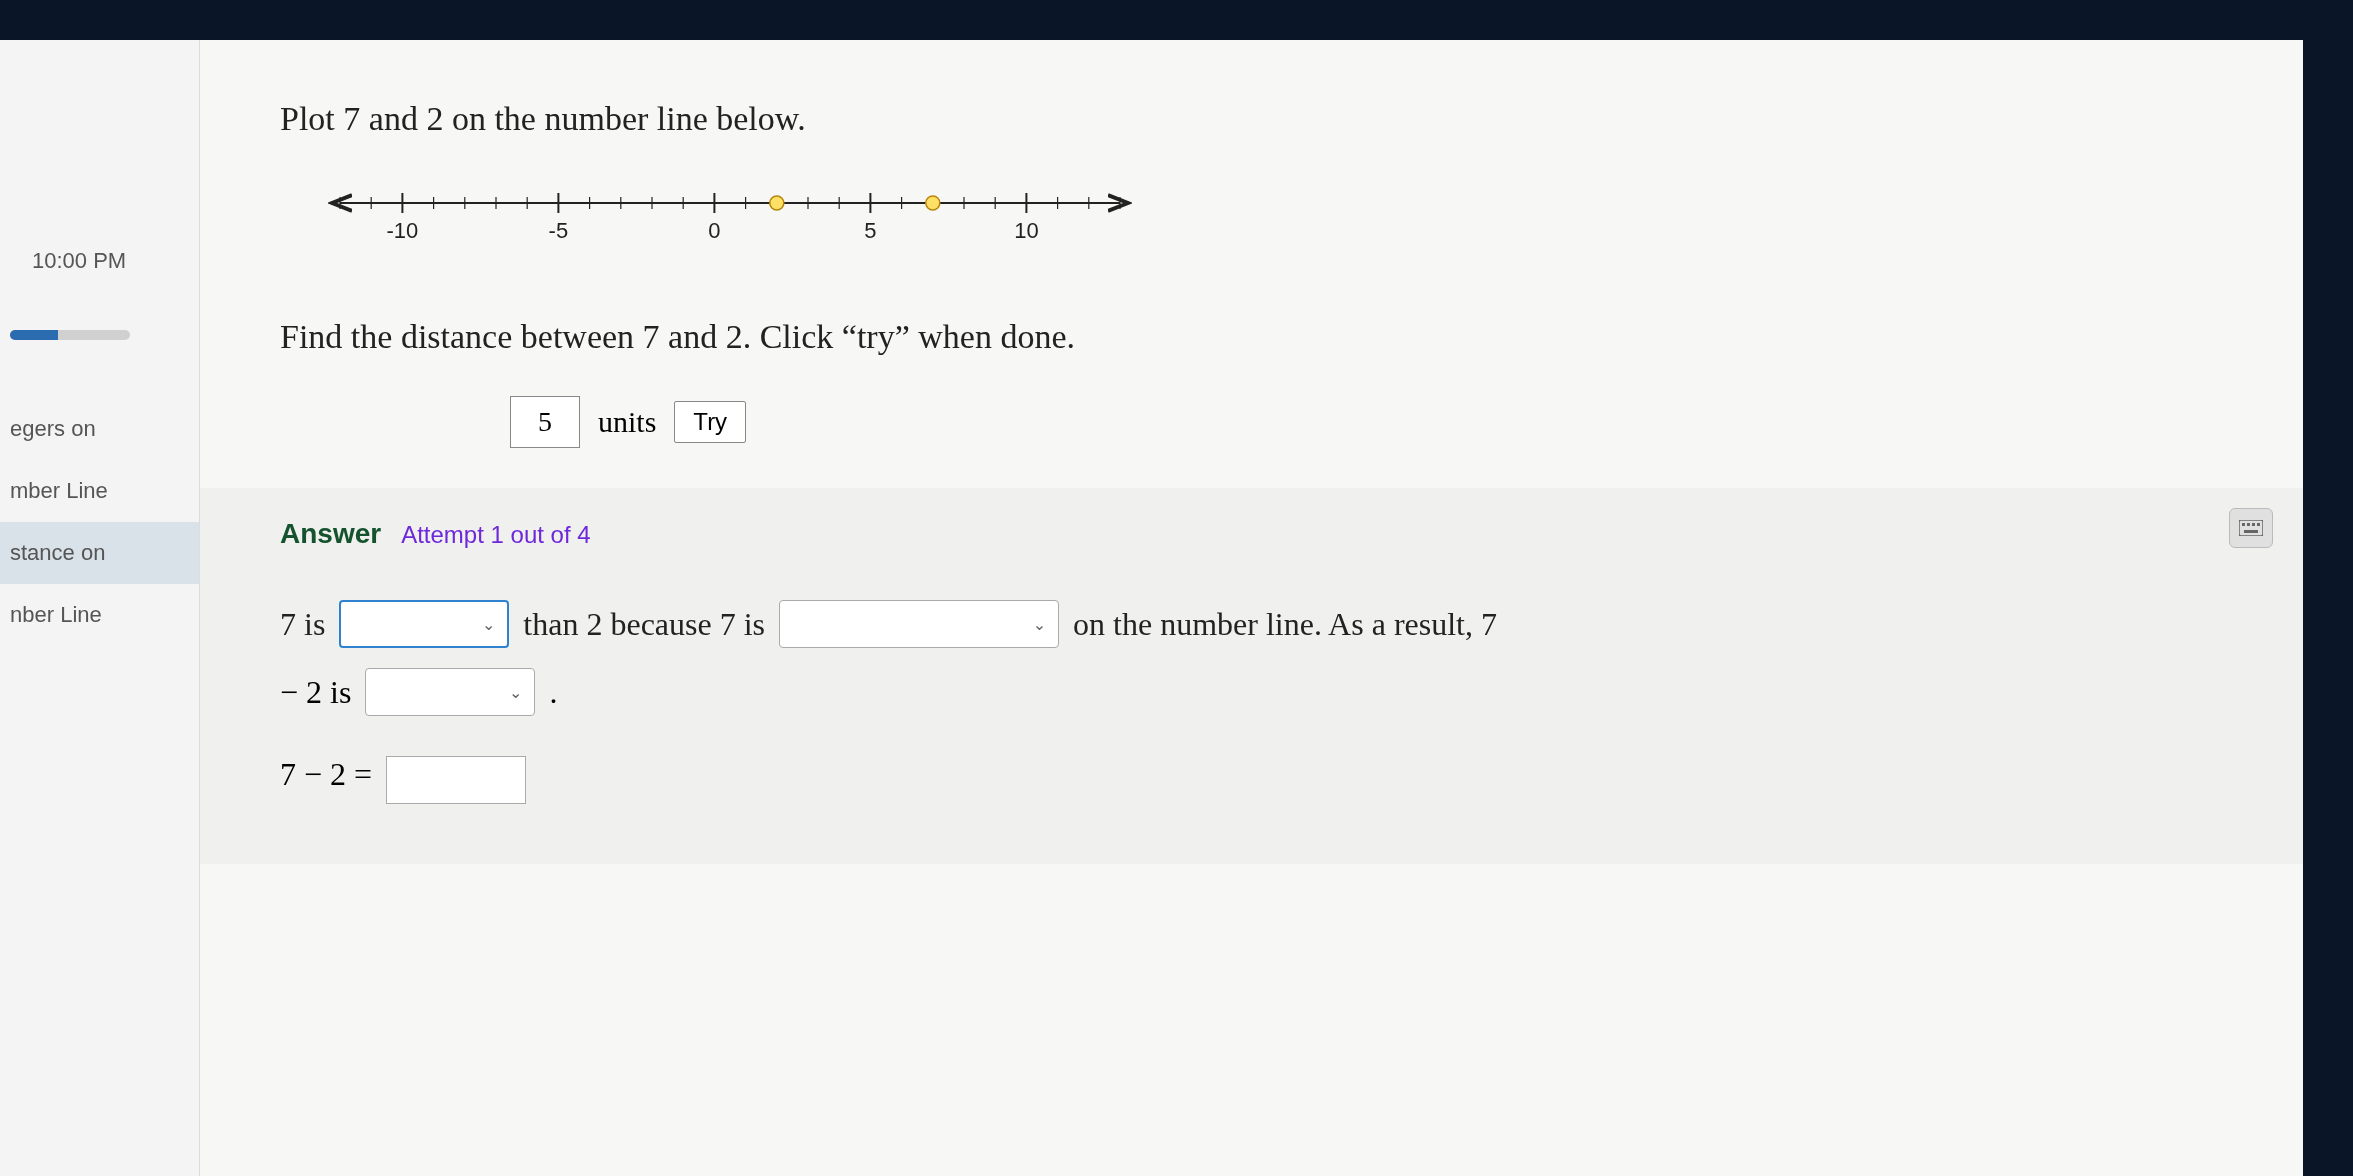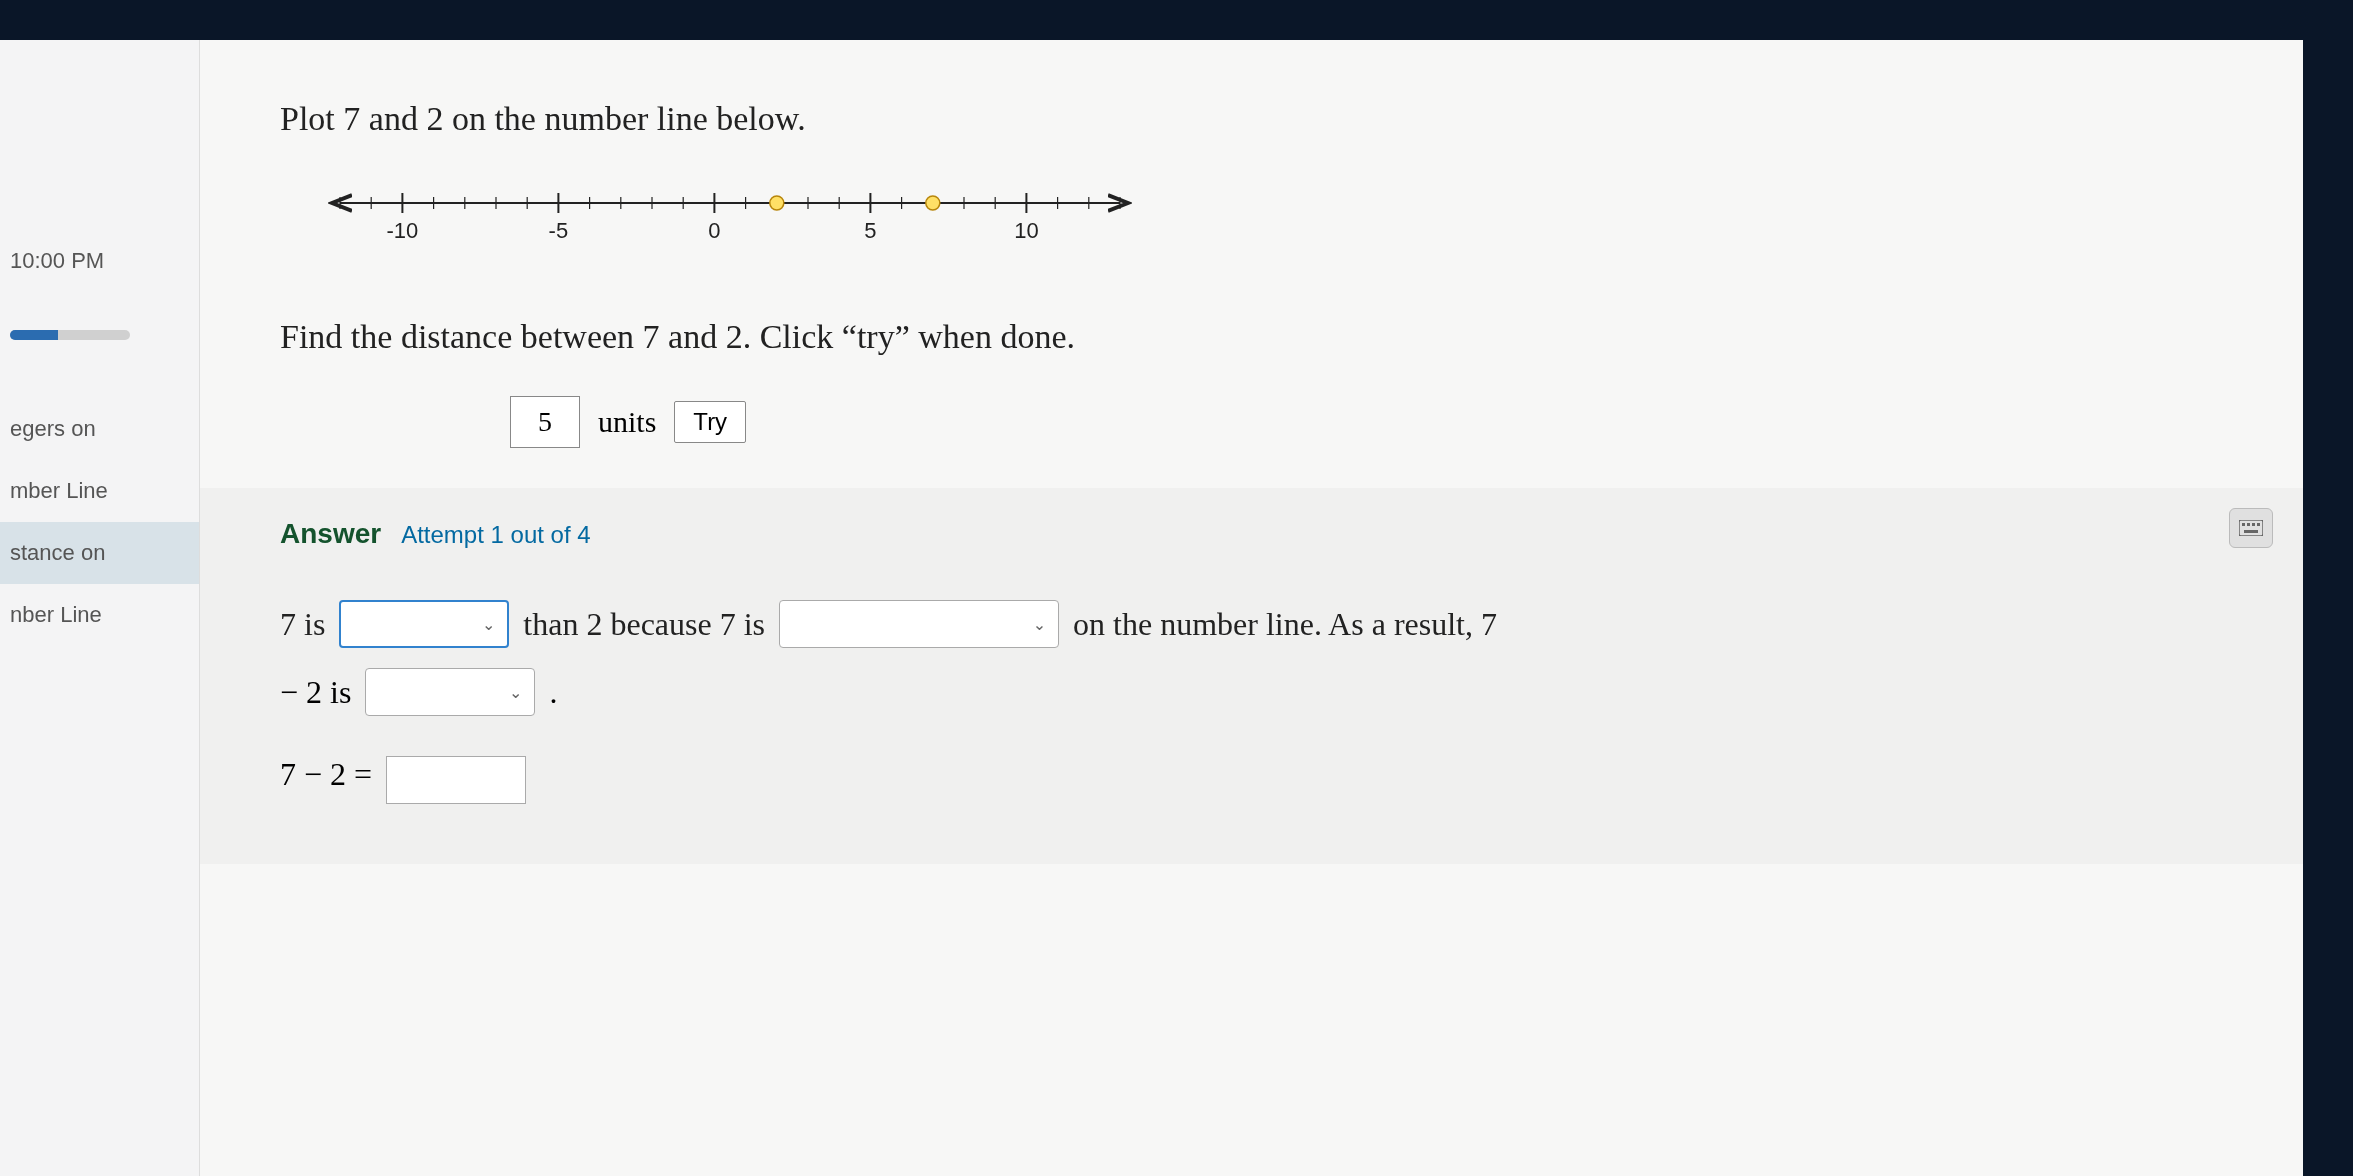--- a/index.html
+++ b/index.html
@@ -26,20 +26,21 @@
     padding-top: 200px;
     font-family: -apple-system, 'Segoe UI', sans-serif;
     color: #555;
     font-size: 22px;
     flex-shrink: 0;
     border-right: 1px solid #ddd;
   }
   .sidebar-time {
     padding: 8px 10px;
     margin-bottom: 40px;
+    margin-left: 22px;
   }
   .progress-wrap {
     padding: 8px 10px;
     margin-bottom: 50px;
   }
   .progress-bar {
     width: 120px;
     height: 10px;
     background: #d0d0d0;
     border-radius: 5px;
@@ -113,21 +114,21 @@
     margin-bottom: 50px;
   }
   .answer-label {
     font-weight: bold;
     font-size: 28px;
     font-family: -apple-system, sans-serif;
     color: #14532d;
   }
   .attempt {
     font-size: 24px;
-    color: #0369a1;
+    color: #6d28d9;
     font-family: -apple-system, sans-serif;
   }
   .sentence-row {
     display: flex;
     flex-wrap: wrap;
     align-items: center;
     gap: 14px;
     font-size: 32px;
     font-family: Georgia, serif;
     color: #222;

